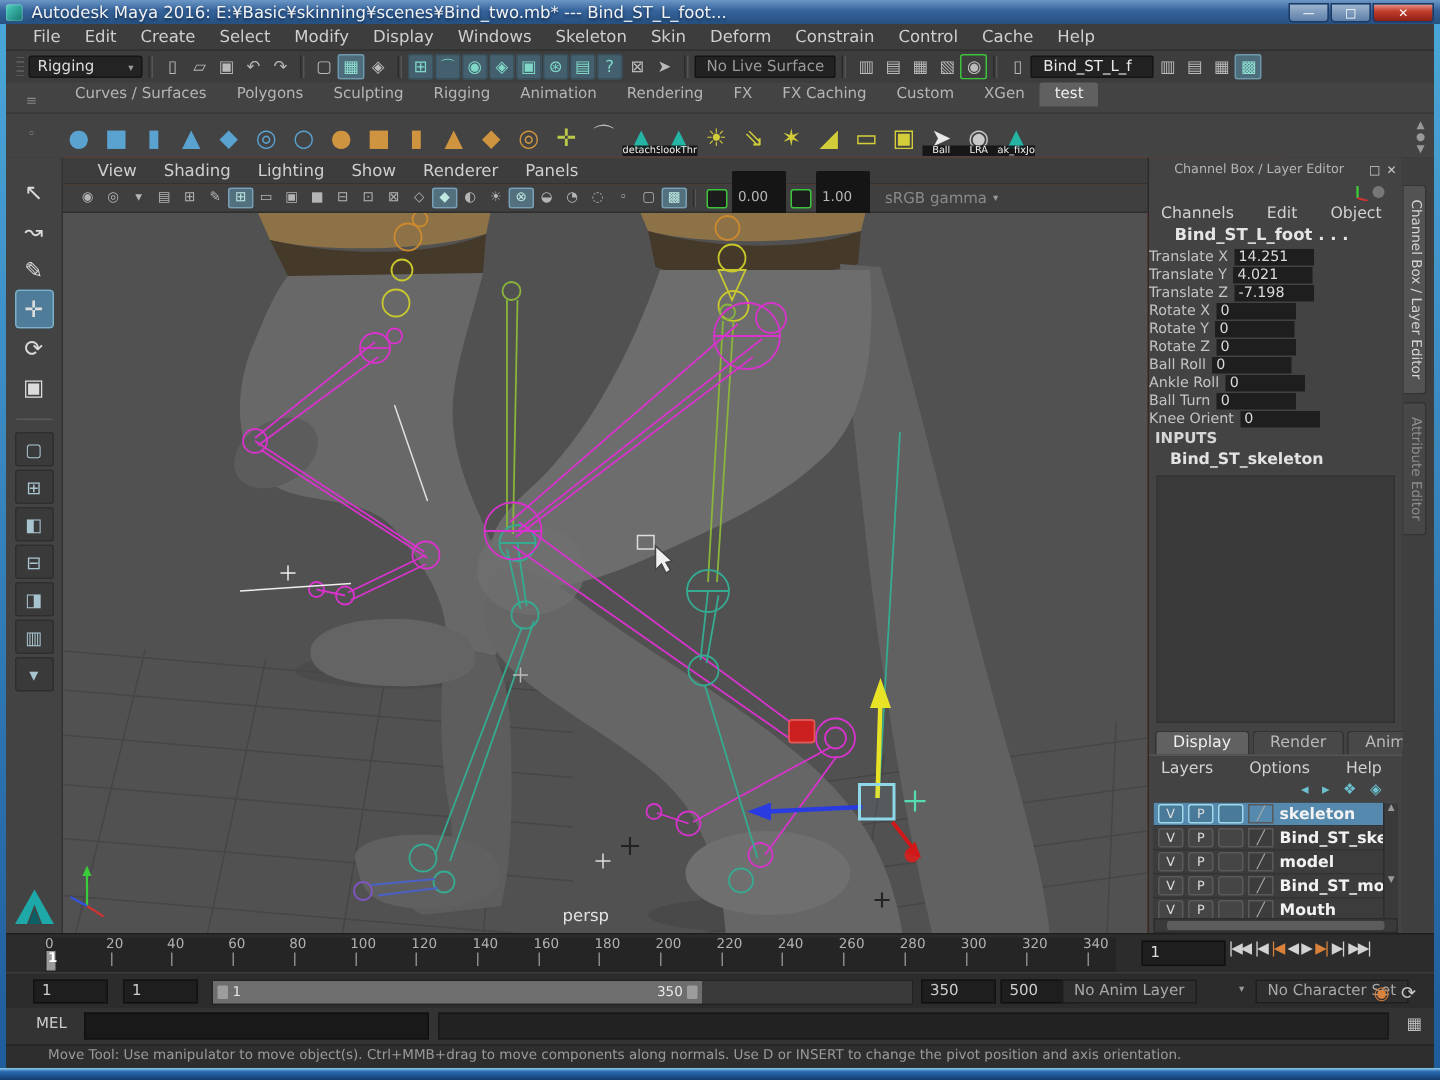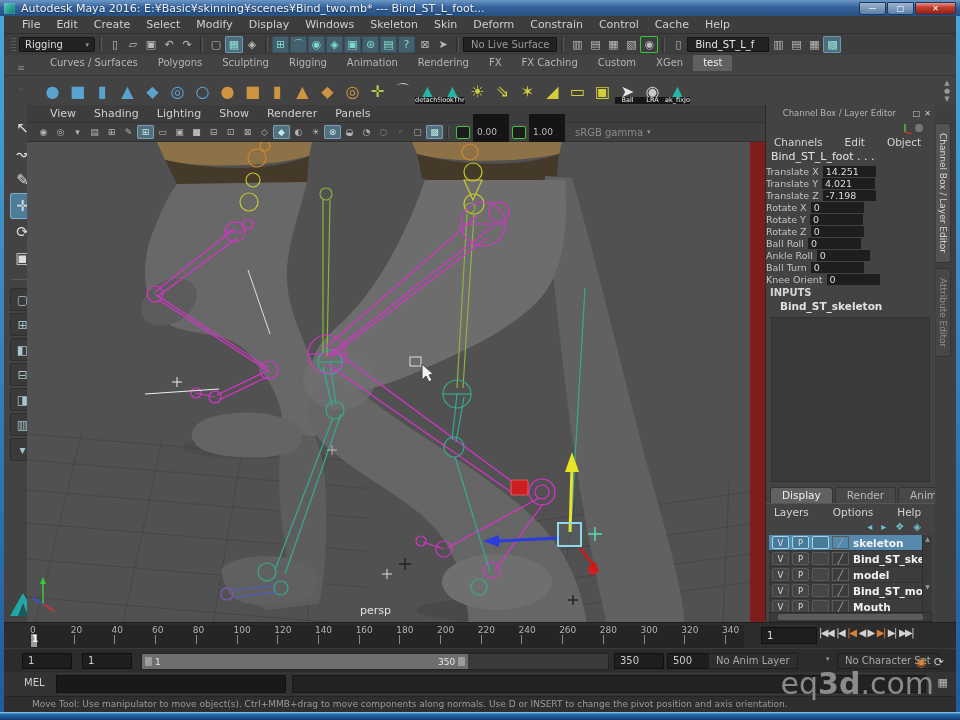--- a/index.html
+++ b/index.html
@@ -55,41 +55,41 @@
   #main{left:4px;top:105px;width:952px;height:517px;background:#3c3c3c}
   #toolbox{left:0;top:0;width:38px;height:517px;background:#434343;border-right:1px solid #333;
     display:flex;flex-direction:column;align-items:center;padding-top:10px;box-sizing:border-box}
   .tool{width:26px;height:26px;display:flex;align-items:center;justify-content:center;font-size:15px;color:#dcdcdc;border-radius:3px}
   .tool.on{background:#4f7d99;box-shadow:inset 0 0 0 1px #7db0c9}
   .tsep{width:24px;height:1px;background:#5a5a5a;margin:8px 0}
   .lay{width:24px;height:21px;display:flex;align-items:center;justify-content:center;font-size:12px;color:#a8c4cf;
     background:#3a3a3a;border:1px solid #2e2e2e;border-radius:2px;margin-bottom:2px}
   #mlogo{margin-top:auto;margin-bottom:4px}
   
-  #viewport{left:23px;top:0;width:815px;height:517px;background:#7f1d1d}
+  #viewport{left:38px;top:0;width:815px;height:517px;background:#c2410c}
   #vpmenus{height:17px;background:#3d3d3d;display:flex;align-items:center;padding-left:14px;border-bottom:1px solid #333}
   .vpm{padding:0 9px;font-size:11px;color:#cfcfcf}
   #vptools{height:18px;background:#3f3f3f;display:flex;align-items:center;padding-left:8px;border-bottom:1px solid #2e2e2e}
   .vpt{width:17px;height:14px;display:inline-flex;align-items:center;justify-content:center;font-size:9px;color:#b5b5b5;border-radius:2px;flex:none}
   .vpt.on{background:#53707f;box-shadow:inset 0 0 0 1px #7aa0b5;color:#bfe8e0}
   .vpdiv{width:1px;height:12px;background:#2c2c2c;border-right:1px solid #555;margin:0 4px}
   .gicon{width:12px;height:11px;border:1px solid #3ec43e;border-radius:2px;margin:0 3px;background:#1c1c1c}
   .vpfield{background:#151515;color:#b8b8b8;font-size:9px;padding:12px 4px;width:28px;height:12px;line-height:12px;border-radius:1px}
   .vpdd{color:#8a8a8a;font-size:10px;margin-left:10px;display:flex;align-items:center}
   #scene{position:relative;width:723px;height:482px;overflow:hidden}
   
   #rightpanel{left:761px;top:0;width:170px;height:517px;background:#434343;border-left:1px solid #2a2a2a;
     display:flex;flex-direction:column;box-sizing:border-box}
   .cbhead{height:14px;display:flex;align-items:center;padding:1px 4px}
   .cbtitle{flex:1;text-align:center;font-size:8.5px;color:#b5b5b5;white-space:nowrap}
   .cbwb{font-size:8px;color:#ccc;margin-left:4px}
   .cbaxis{height:13px;display:flex;justify-content:flex-end;align-items:center;padding-right:10px}
   .cbmenus{height:16px;display:flex;align-items:center;padding-left:8px}
   .cbmenus span{margin-right:11px;font-size:10.5px;color:#d2d2d2}
-  .objname{height:15px;font-weight:normal;color:#e4e4e4;font-size:11px;padding-left:5px}
+  .objname{height:15px;font-weight:bold;color:#e4e4e4;font-size:11px;padding-left:17px}
   .attr-row{display:flex;align-items:center;height:12px;padding-right:2px}
   .alabel{color:#c4c4c4;font-size:9.5px;margin-right:4px;white-space:nowrap}
   .avalue{width:47px;background:#1e1e1e;color:#dadada;font-size:9.5px;padding:0 3px;height:11px;line-height:11px;flex:none}
   .inputs{color:#d6d6d6;font-weight:bold;font-size:10px;padding-left:4px;height:13px;margin-top:2px}
   .inputitem{color:#e2e2e2;font-size:10.5px;padding-left:14px;font-weight:bold;height:13px}
   .cbempty{flex:1;margin:4px 5px;background:#3a3a3a;border:1px solid #323232}
   .ltabs{height:17px;display:flex;align-items:flex-end;padding-left:4px}
   .ltab{padding:1px 11px 2px;font-size:10.5px;background:#484848;border:1px solid #333;border-bottom:none;
     border-radius:3px 3px 0 0;color:#b8b8b8;margin-right:2px}
   .ltab.on{background:#616161;color:#efefef}
@@ -936,20 +936,17 @@
 
   <div id="cmdline" class="abs">
     <span id="mellabel">MEL</span>
     <span id="melinput"></span>
     <span id="meloutput"></span>
     <span id="scripted">▦</span>
   </div>
 
   <div id="helpline" class="abs">Move Tool: Use manipulator to move object(s). Ctrl+MMB+drag to move components along normals. Use D or INSERT to change the pivot position and axis orientation.</div>
 
-  <div id="watermark" class="abs">
-    <span>eq</span><b>3d</b><span>.com</span>
-  </div>
 
   <div class="bL abs"></div>
   <div class="bR abs"></div>
   <div id="bborder" class="abs"></div>
 </div>
 
 </body></html>

